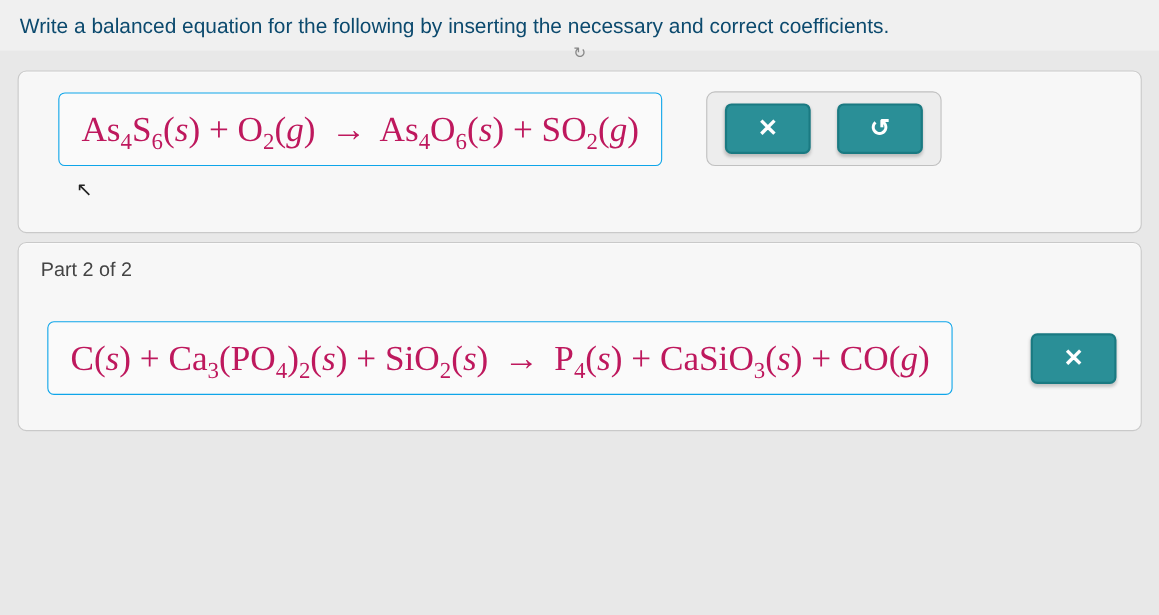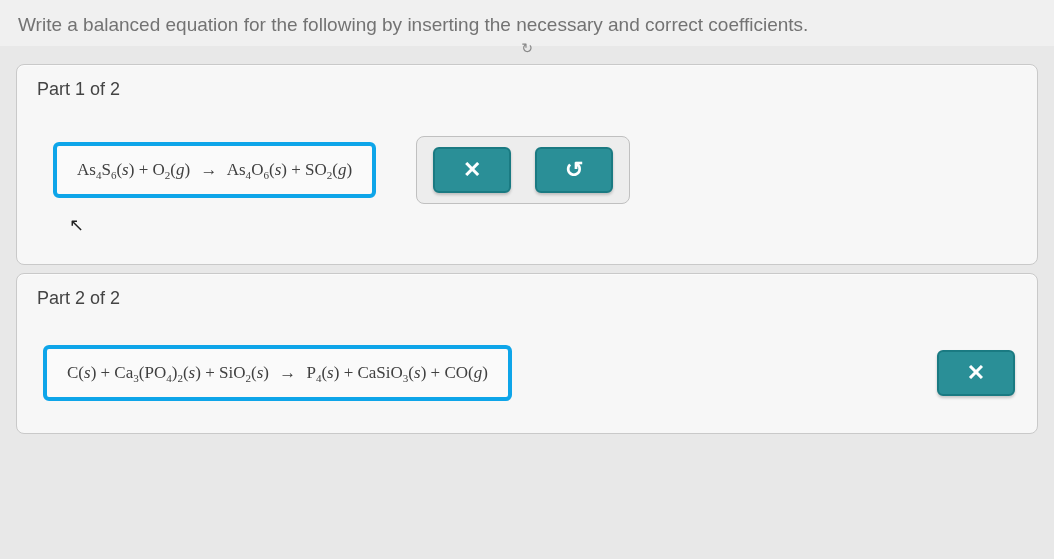--- a/index.html
+++ b/index.html
@@ -7,21 +7,21 @@
       font-family: Arial, sans-serif;
       background: #e8e8e8;
       width: 1054px;
       height: 559px;
       overflow: hidden;
       color: #333;
     }
     .instruction {
       padding: 14px 18px 10px 18px;
       font-size: 19px;
-      color: #737373;
+      color: #0c4a6e;
       background: #f0f0f0;
     }
     .refresh-indicator {
       text-align: center;
       margin-top: -6px;
       margin-bottom: 4px;
       color: #888;
       font-size: 14px;
     }
     .part-card {
@@ -37,27 +37,27 @@
       font-size: 18px;
       color: #444;
     }
     .part-body {
       display: flex;
       align-items: center;
       padding: 18px 22px 4px 36px;
       gap: 40px;
     }
     .formula-box {
-      border: 4px solid #0ea5e9;
+      border: 1px solid #0ea5e9;
       border-radius: 6px;
       background: #fafafa;
       padding: 14px 20px;
-      font-size: 17px;
+      font-size: 32px;
       font-family: "Times New Roman", serif;
-      color: #404040;
+      color: #be185d;
       white-space: nowrap;
     }
     .btn-row {
       display: flex;
       gap: 24px;
       align-items: center;
       background: #ededed;
       border: 1px solid #c0c0c0;
       border-radius: 8px;
       padding: 10px 16px;
@@ -100,21 +100,20 @@
     }
   </style>
 </head>
 <body>
 
 <div class="instruction">Write a balanced equation for the following by inserting the necessary and correct coefficients.</div>
 
 <div class="refresh-indicator">↻</div>
 
 <div class="part-card">
-  <div class="part-header">Part 1 of 2</div>
   <div class="part-body">
     <div class="formula-box">As<sub>4</sub>S<sub>6</sub>(<i>s</i>) + O<sub>2</sub>(<i>g</i>) <span class="arrow">→</span> As<sub>4</sub>O<sub>6</sub>(<i>s</i>) + SO<sub>2</sub>(<i>g</i>)</div>
     <div class="btn-row">
       <div class="btn">
         <span>✕</span>
       </div>
       <div class="btn">
         <span>↺</span>
       </div>
     </div>

